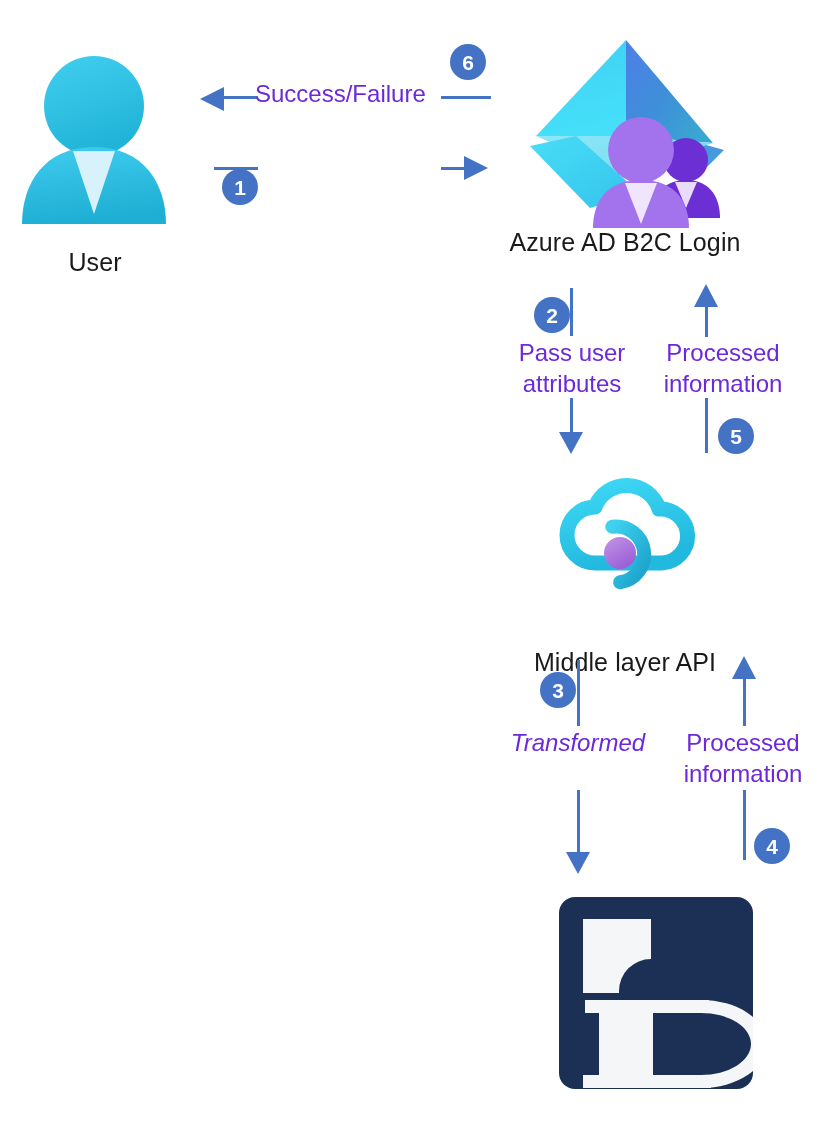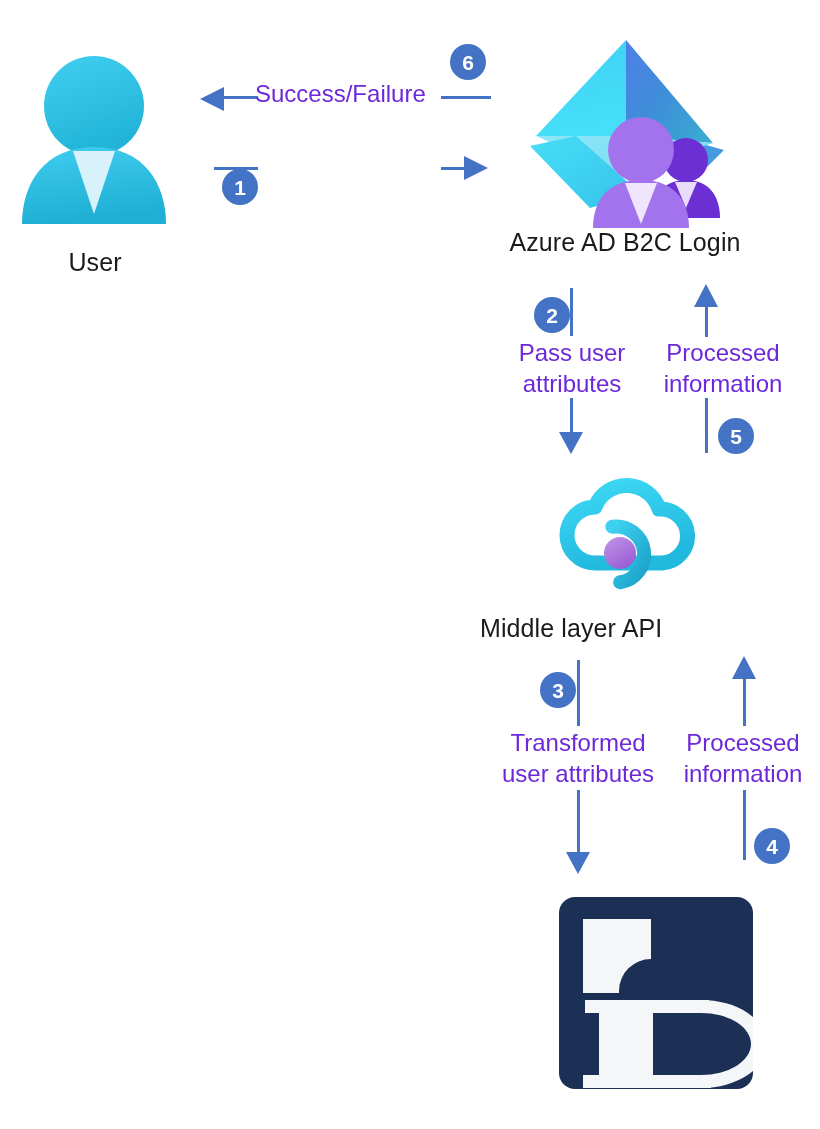--- a/index.html
+++ b/index.html
@@ -169,21 +169,21 @@
                a 28 28 0 0 1 0 -56
                a 34 34 0 0 1 64 2
                a 27 27 0 0 1 3 54
                Z" fill="none" stroke="url(#gCloud)" stroke-width="15" stroke-linecap="round" stroke-linejoin="round"></path>
 
       <path d="M68 62 a 28 28 0 1 1 0 56" fill="none" stroke="url(#gArc)" stroke-width="14" stroke-linecap="round" transform="rotate(-8 86 90)"></path>
 
       <circle cx="72" cy="91" r="16" fill="url(#gDot)"></circle>
     </svg>
   </div>
-  <div class="node-label" style="left:480px; top:614px; width:290px; text-align:left;">Middle layer API</div>
+  <div class="node-label" style="left:480px; top:648px; width:290px; text-align:center;">Middle layer API</div>
 
   <div class="icon-box" style="left:559px; top:897px; width:194px; height:192px;">
     <svg width="194" height="192" viewBox="0 0 194 192" aria-hidden="true">
       <rect x="0" y="0" width="194" height="192" rx="16" ry="16" fill="#1B3054"></rect>
 
       <path d="M24 22 L 92 22 L 92 62 A 32 32 0 0 0 60 94 L 60 96 L 24 96 Z" fill="#F4F6F8"></path>
 
       <g fill="#F4F6F8">
         <rect x="40" y="103" width="54" height="88"></rect>
         <rect x="26" y="103" width="82" height="13"></rect>
@@ -233,23 +233,22 @@
   <div class="vline" style="left:705px; top:303px; height:34px;"></div>
   <div class="flow-label two-line" style="left:638px; top:338px; width:170px;">
     <span>Processed</span><br>
     <span>information</span>
   </div>
   <div class="vline" style="left:705px; top:398px; height:55px;"></div>
   <div class="badge" style="left:718px; top:418px; width:36px; height:36px; font-size:21px;">5</div>
 
   <div class="vline" style="left:577px; top:660px; height:66px;"></div>
   <div class="badge" style="left:540px; top:672px; width:36px; height:36px; font-size:21px;">3</div>
-  <div class="flow-label two-line" style="left:488px; top:728px; width:180px;">
+  <div class="flow-label two-line" style="left:488px; top:728px; width:180px;font-style:italic;">
     <span>Transformed</span><br>
-    <span>user attributes</span>
   </div>
   <div class="vline" style="left:577px; top:790px; height:66px;"></div>
   <svg class="arrow-svg" style="left:566px; top:850px;" width="28" height="26">
     <polygon points="12,24 0,2 24,2" fill="#4472C4"></polygon>
   </svg>
 
   <svg class="arrow-svg" style="left:731px; top:655px;" width="28" height="28">
     <polygon points="13,1 1,24 25,24" fill="#4472C4"></polygon>
   </svg>
   <div class="vline" style="left:743px; top:674px; height:52px;"></div>

